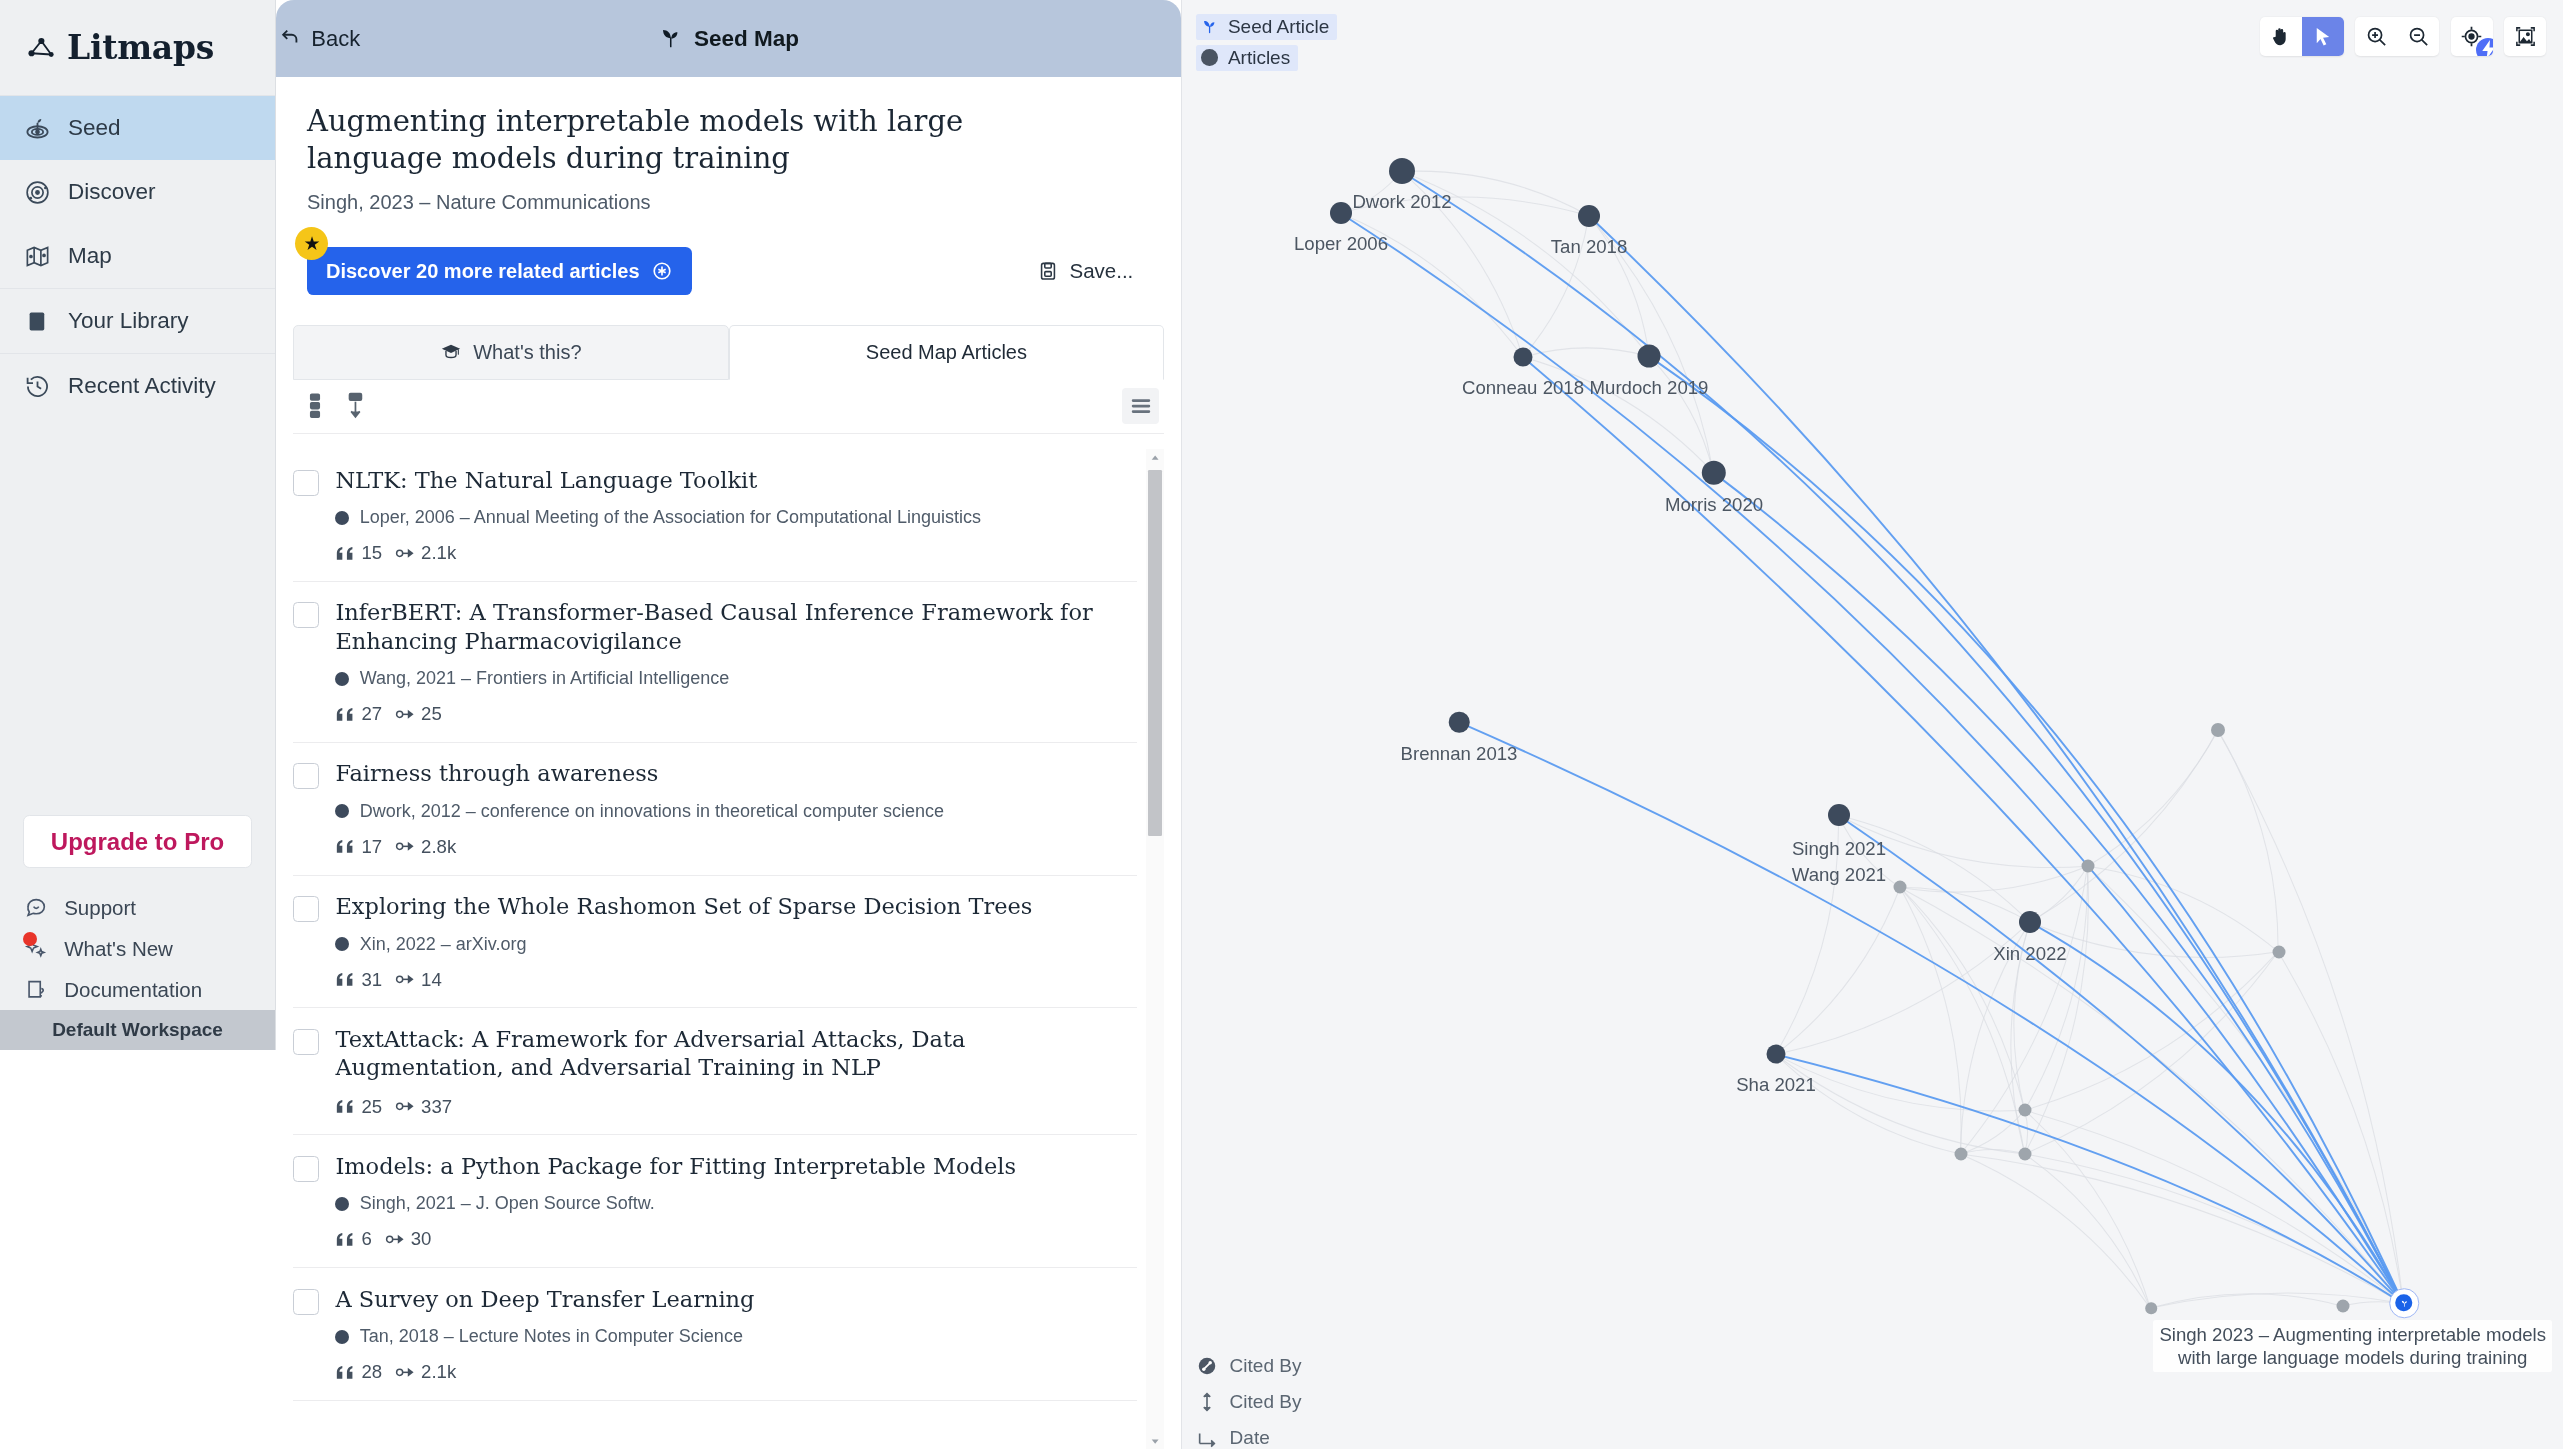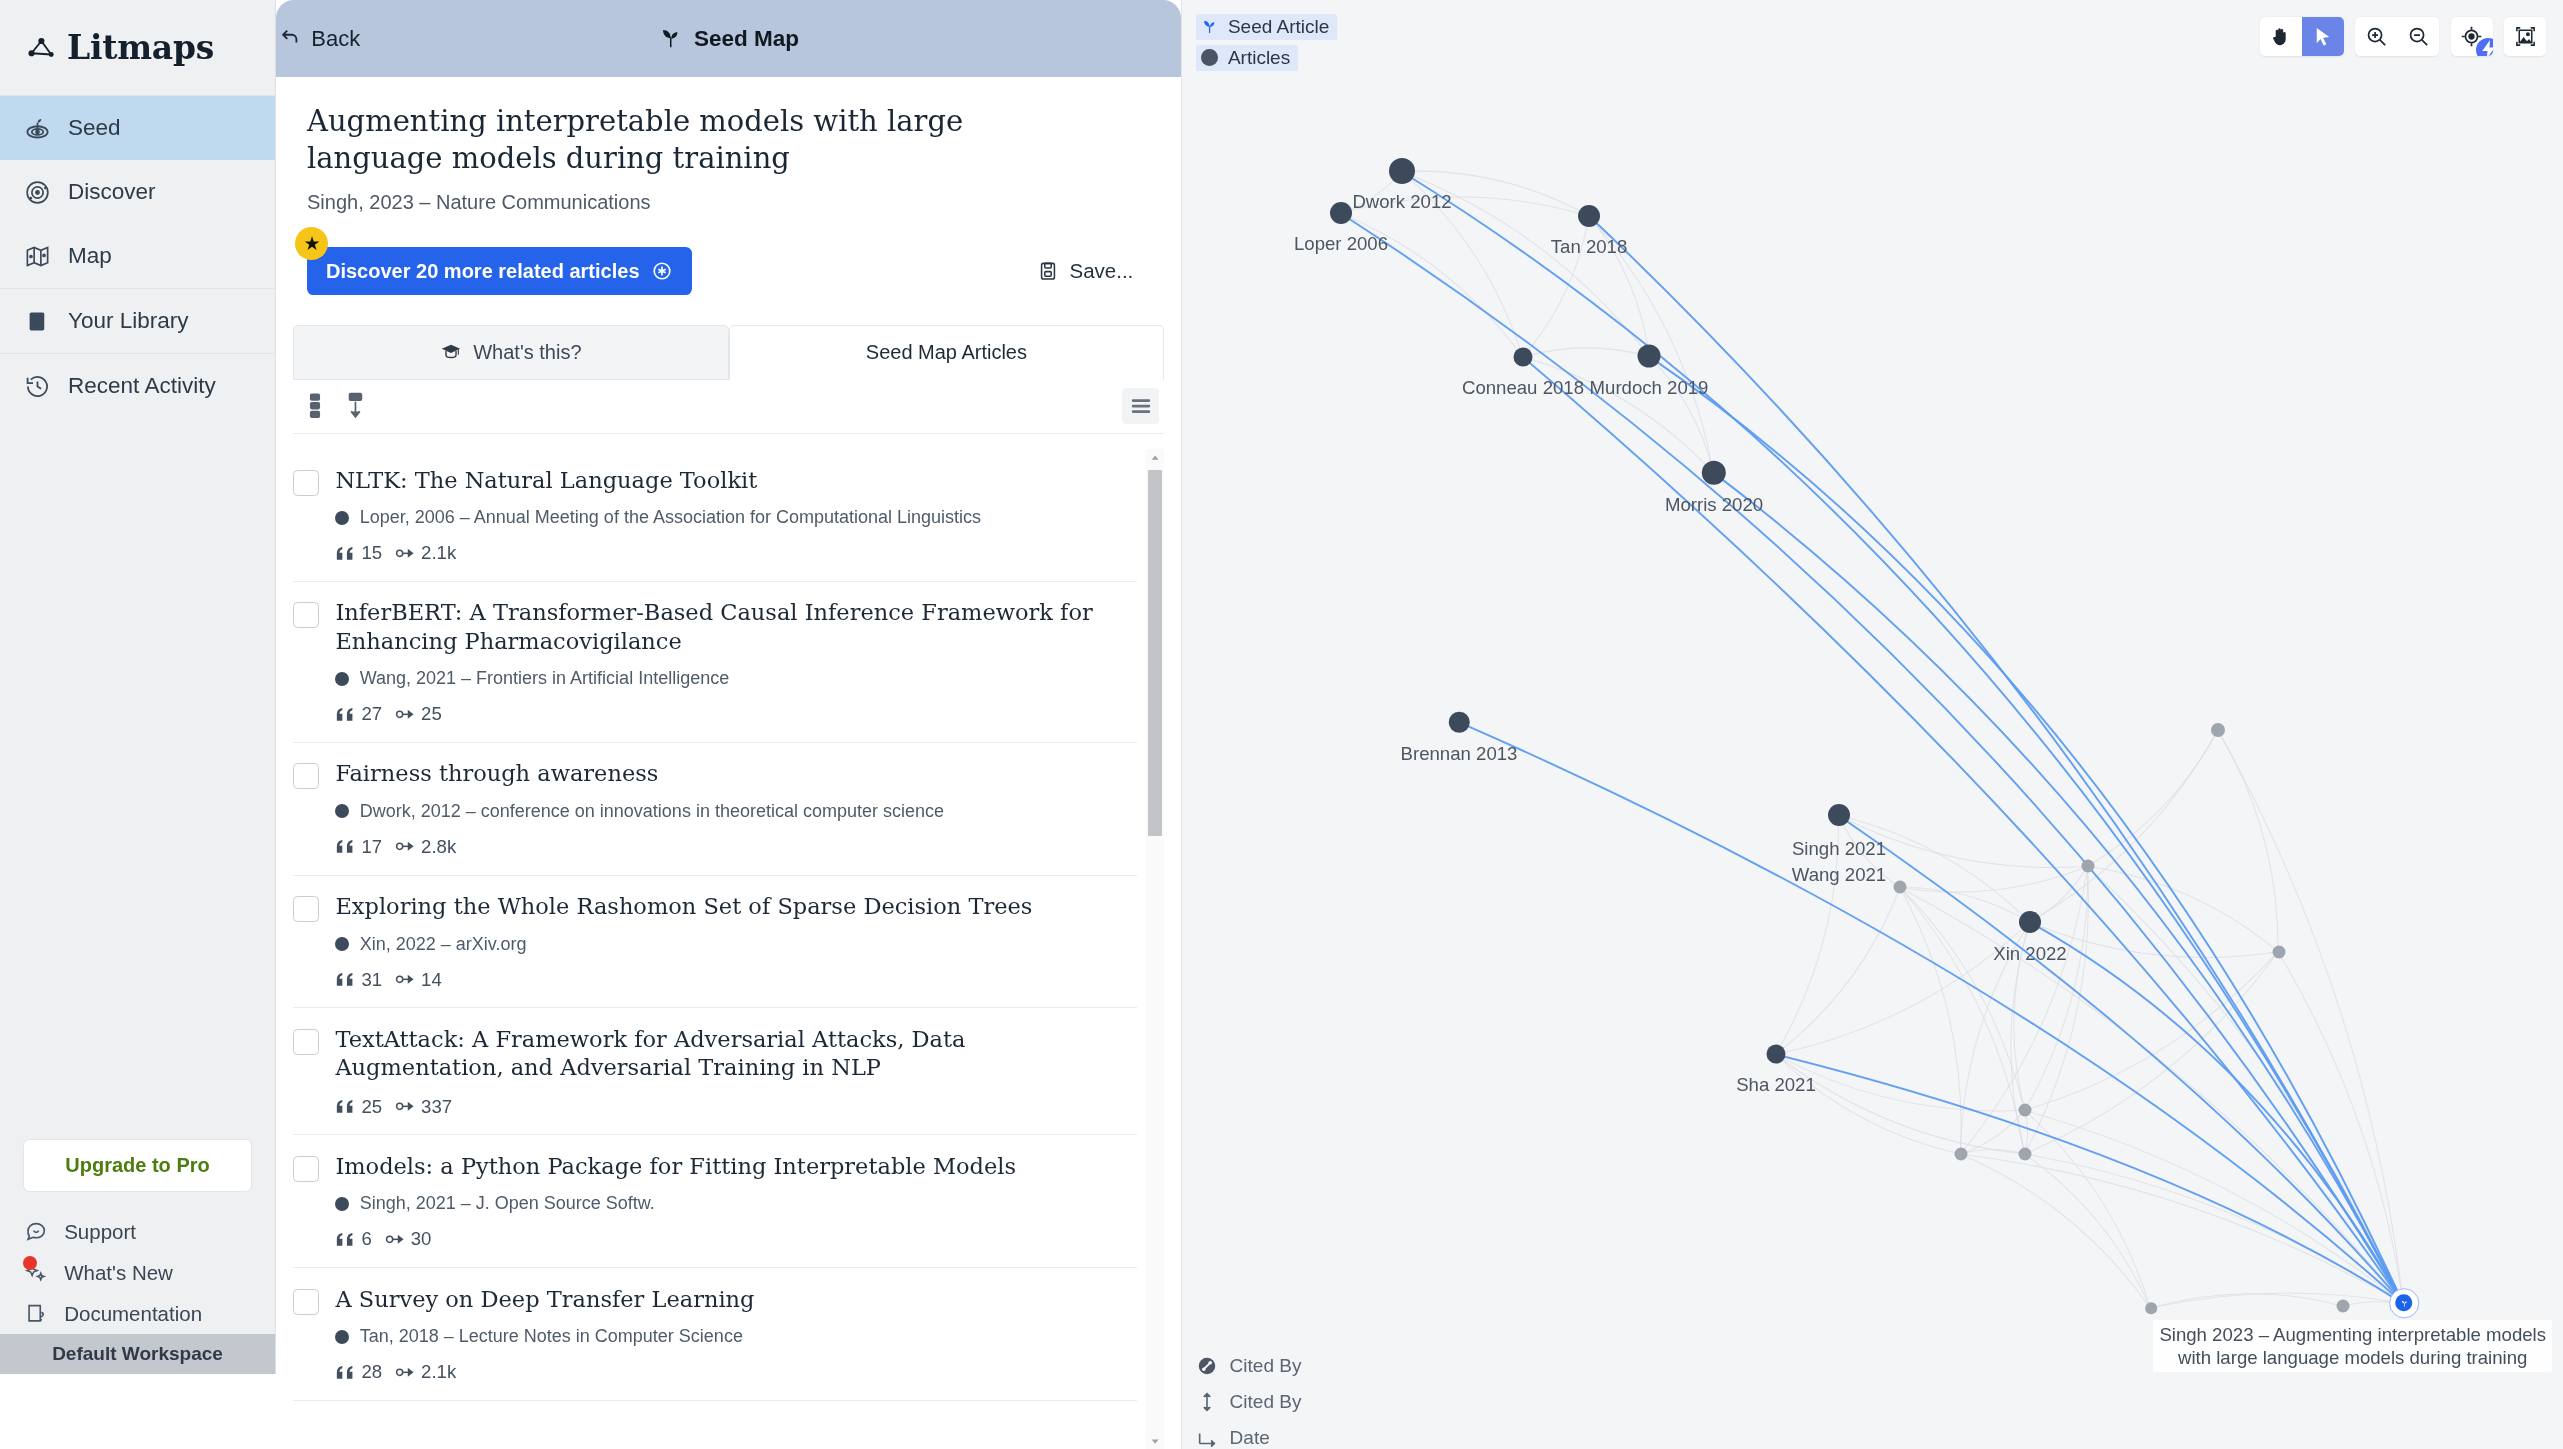--- a/index.html
+++ b/index.html
@@ -6,21 +6,21 @@
   html, body {
     width: 2563px; height: 1450px;
     overflow: hidden;
     font-family: "Liberation Sans", sans-serif;
     background: #ffffff;
   }
   #app { position: relative; width: 2563px; height: 1450px; display: flex; }
 
   
   #sidebar {
-    width: 276px; height: 1374px;
+    width: 276px; height: 1050px;
     background: #eef0f2;
     border-right: 1.3px solid #dcdfe3;
     display: flex; flex-direction: column;
     position: relative;
     flex: 0 0 276px;
   }
   .brand {
     height: 95px; display: flex; align-items: center;
     padding-left: 26px; gap: 11.6px;
   }
@@ -36,21 +36,21 @@
   }
   .nav-item.active { background: #bfd9ef; }
   .nav-ico { width: 27px; height: 27px; flex: 0 0 27px; color: #3b4a5a; }
   .nav-ico svg { width: 100%; height: 100%; display: block; }
   .nav-label { font-size: 22.5px; color: #2d3a47; font-weight: 500; }
   .sb-spacer { flex: 1 1 auto; }
 
   .upgrade-wrap { padding: 0 23px 0 23px; }
   .upgrade-btn {
     width: 100%; height: 53px; background: #fff; border: 0.6px solid #e2e5e9;
-    border-radius: 6.4px; font-size: 20px; color: #4d7c0f; font-weight: 600;
+    border-radius: 6.4px; font-size: 24px; color: #be185d; font-weight: 600;
     display: flex; align-items: center; justify-content: center; cursor: pointer;
   }
   .util-group { padding-top: 19px; }
   .util-item {
     height: 41px; display: flex; align-items: center;
     padding-left: 24.4px; gap: 15.4px; cursor: pointer; position: relative;
   }
   .util-ico { width: 24.4px; height: 24.4px; flex:0 0 24.4px; color: #48566a; }
   .util-ico svg { width: 100%; height: 100%; display:block; }
   .util-label { font-size: 20.5px; color: #3a4654; }

